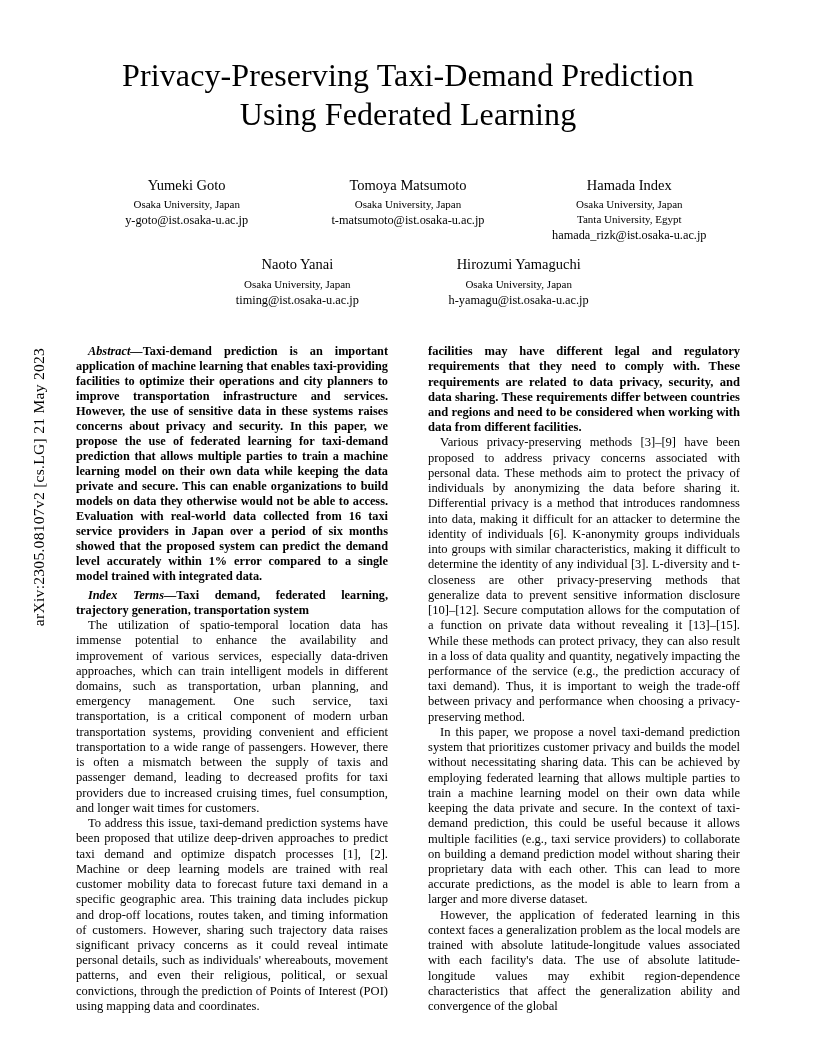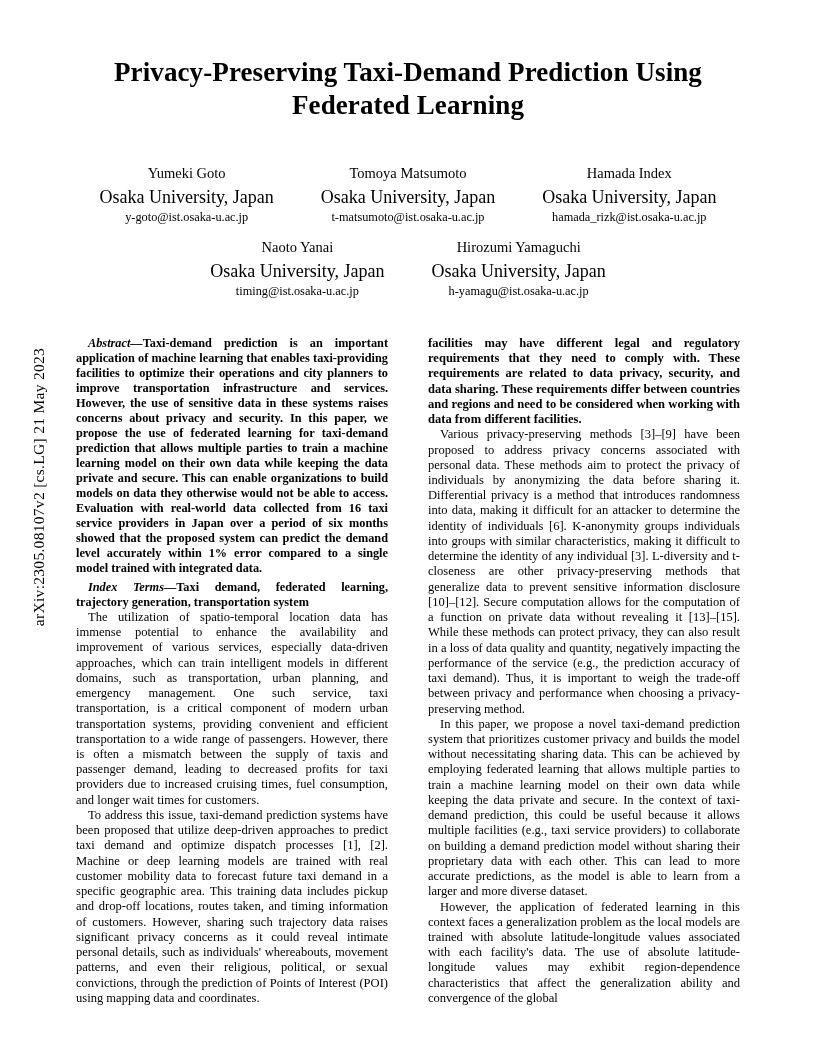--- a/index.html
+++ b/index.html
@@ -38,24 +38,24 @@
   }
 
   .content {
     position: absolute;
     left: 76px;
     top: 56px;
     width: 664px;
   }
 
   .title {
-    font-size: 27px;
+    font-size: 32px;
     line-height: 1.22;
     text-align: center;
-    font-weight: bold;
+    font-weight: normal;
     margin: 0 30px 0 30px;
     letter-spacing: 0.1px;
   }
 
   .authors {
     margin-top: 42px;
     display: flex;
     flex-direction: column;
     gap: 0;
   }
@@ -71,21 +71,21 @@
 
   .author-block {
     text-align: center;
     font-size: 13.5px;
     line-height: 1.34;
   }
   .author-name {
     font-size: 14.5px;
     margin-bottom: 2px;
   }
-  .author-aff { font-size: 18px; }
+  .author-aff { font-size: 11px; }
   .author-email { font-size: 12.3px; }
 
   .columns {
     margin-top: 36px;
     display: flex;
     gap: 40px;
   }
   .col {
     width: 321px;
     text-align: justify;
@@ -151,20 +151,21 @@
           <div class="author-email">y-goto@ist.osaka-u.ac.jp</div>
         </div>
         <div class="author-block">
           <div class="author-name">Tomoya Matsumoto</div>
           <div class="author-aff">Osaka University, Japan</div>
           <div class="author-email">t-matsumoto@ist.osaka-u.ac.jp</div>
         </div>
         <div class="author-block">
           <div class="author-name">Hamada Index</div>
           <div class="author-aff">Osaka University, Japan</div>
+          <div class="author-aff">Tanta University, Egypt</div>
           <div class="author-email">hamada_rizk@ist.osaka-u.ac.jp</div>
         </div>
       </div>
 
       <div class="author-row row2">
         <div class="author-block spacer"></div>
         <div class="author-block">
           <div class="author-name">Naoto Yanai</div>
           <div class="author-aff">Osaka University, Japan</div>
           <div class="author-email">timing@ist.osaka-u.ac.jp</div>

